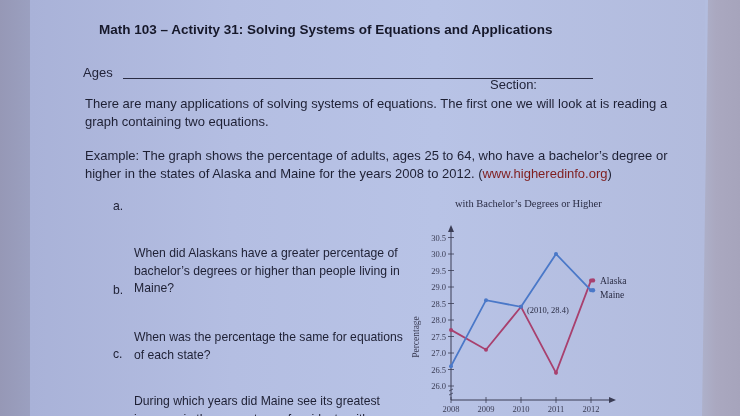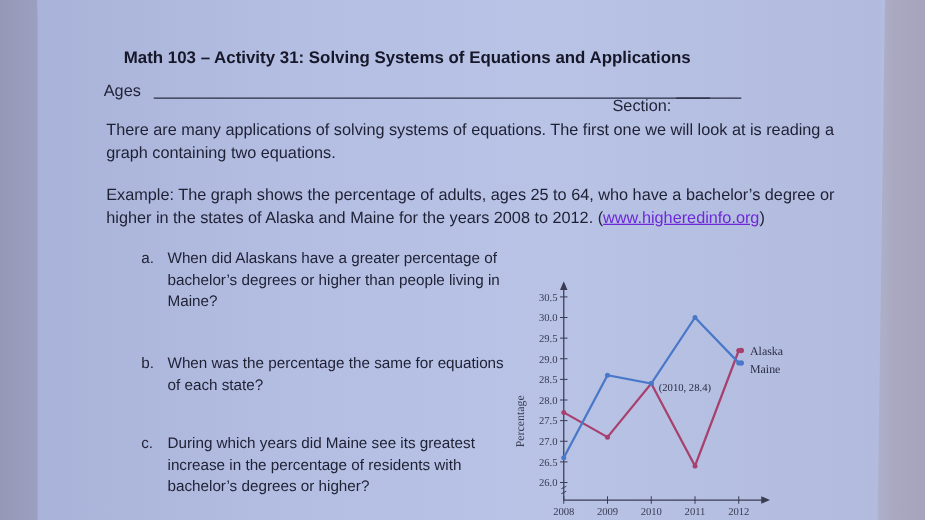--- a/index.html
+++ b/index.html
@@ -17,21 +17,21 @@
     .edge-right {
       position: absolute; right: 0; top: 0; width: 40px; height: 416px;
       background: linear-gradient(90deg, #aeb2cc 0%, #aaa8c0 40%, #a6a4bc 100%);
       clip-path: polygon(8px 0, 100% 0, 100% 100%, 2px 100%);
     }
     .page {
       position: absolute; left: 30px; top: 0; width: 675px; height: 416px;
       background: linear-gradient(90deg, #a9b2d8 0%, #b4bee2 30%, #b8c3e6 60%, #b2bbdd 100%);
     }
     .title {
-      position: absolute; left: 83px; top: 38px;
+      position: absolute; left: 83px; top: 22px;
       font-size: 13.5px; font-weight: bold; color: #16182a; white-space: nowrap; padding-left: 16px;
     }
     .name-row {
       position: absolute; left: 83px; top: 65px; width: 515px;
       font-size: 13px; color: #22243a; white-space: nowrap;
     }
     .name-row .label { position: absolute; left: 0; top: 0; }
     .name-row .blank1 {
       position: absolute; left: 40px; top: 13px; width: 445px; height: 0;
       border-bottom: 1px solid #2a2c44;
@@ -40,27 +40,27 @@
     .name-row .blank2 {
       position: absolute; left: 458px; top: 13px; width: 52px; height: 0;
       border-bottom: 1px solid #2a2c44;
     }
     .para {
       position: absolute; left: 85px; width: 600px;
       font-size: 13px; line-height: 18px; color: #1e2034;
     }
     .para1 { top: 95px; }
     .para2 { top: 147px; }
-    .link { color: #6d28d9; text-decoration: underline; }
+    .link { color: #7f1d1d; }
     .q {
       position: absolute; left: 113px; width: 290px;
       font-size: 12.2px; line-height: 17.5px; color: #1e2034;
     }
     .q .letter { position: absolute; left: 0; top: 0; }
-    .q .text { display: block; margin-left: 21px; }
+    .q .text { display: block; margin-left: 21px; margin-top: 47px; }
     .qa { top: 198px; }
     .qb { top: 282px; }
     .qc { top: 346px; }
     .chart-title {
       position: absolute; left: 455px; top: 197px; width: 180px;
       font-family: "Liberation Serif", serif; font-size: 10.5px; line-height: 13px;
       color: #2a2c44; text-align: left; white-space: nowrap;
     }
     svg.chart { position: absolute; left: 400px; top: 225px; }
     .tick-label { font-family: "Liberation Serif", serif; font-size: 8.5px; fill: #3a3c54; }
@@ -94,20 +94,21 @@
 <div class="q qb">
   <span class="letter">b.</span>
   <span class="text">When was the percentage the same for equations of each state?</span>
 </div>
 <div class="q qc">
   <span class="letter">c.</span>
   <span class="text">During which years did Maine see its greatest increase in the percentage of residents with bachelor’s degrees or higher?</span>
 </div>
 
 <div class="chart-title">
+  <div>with Bachelor’s Degrees or Higher</div>
 </div>
 
 <svg class="chart" width="250" height="191" viewBox="0 0 250 191">
   <g id="axes">
     <line x1="51" y1="4" x2="51" y2="175" stroke="#3a3c54" stroke-width="1"></line>
     <polygon points="48,7 51,0 54,7" fill="#3a3c54"></polygon>
     <line x1="51" y1="175" x2="212" y2="175" stroke="#3a3c54" stroke-width="1"></line>
     <polygon points="209,172 216,175 209,178" fill="#3a3c54"></polygon>
     <path d="M49,166 l4,-2 M49,170 l4,-2" stroke="#3a3c54" stroke-width="0.8"></path>
   </g>

